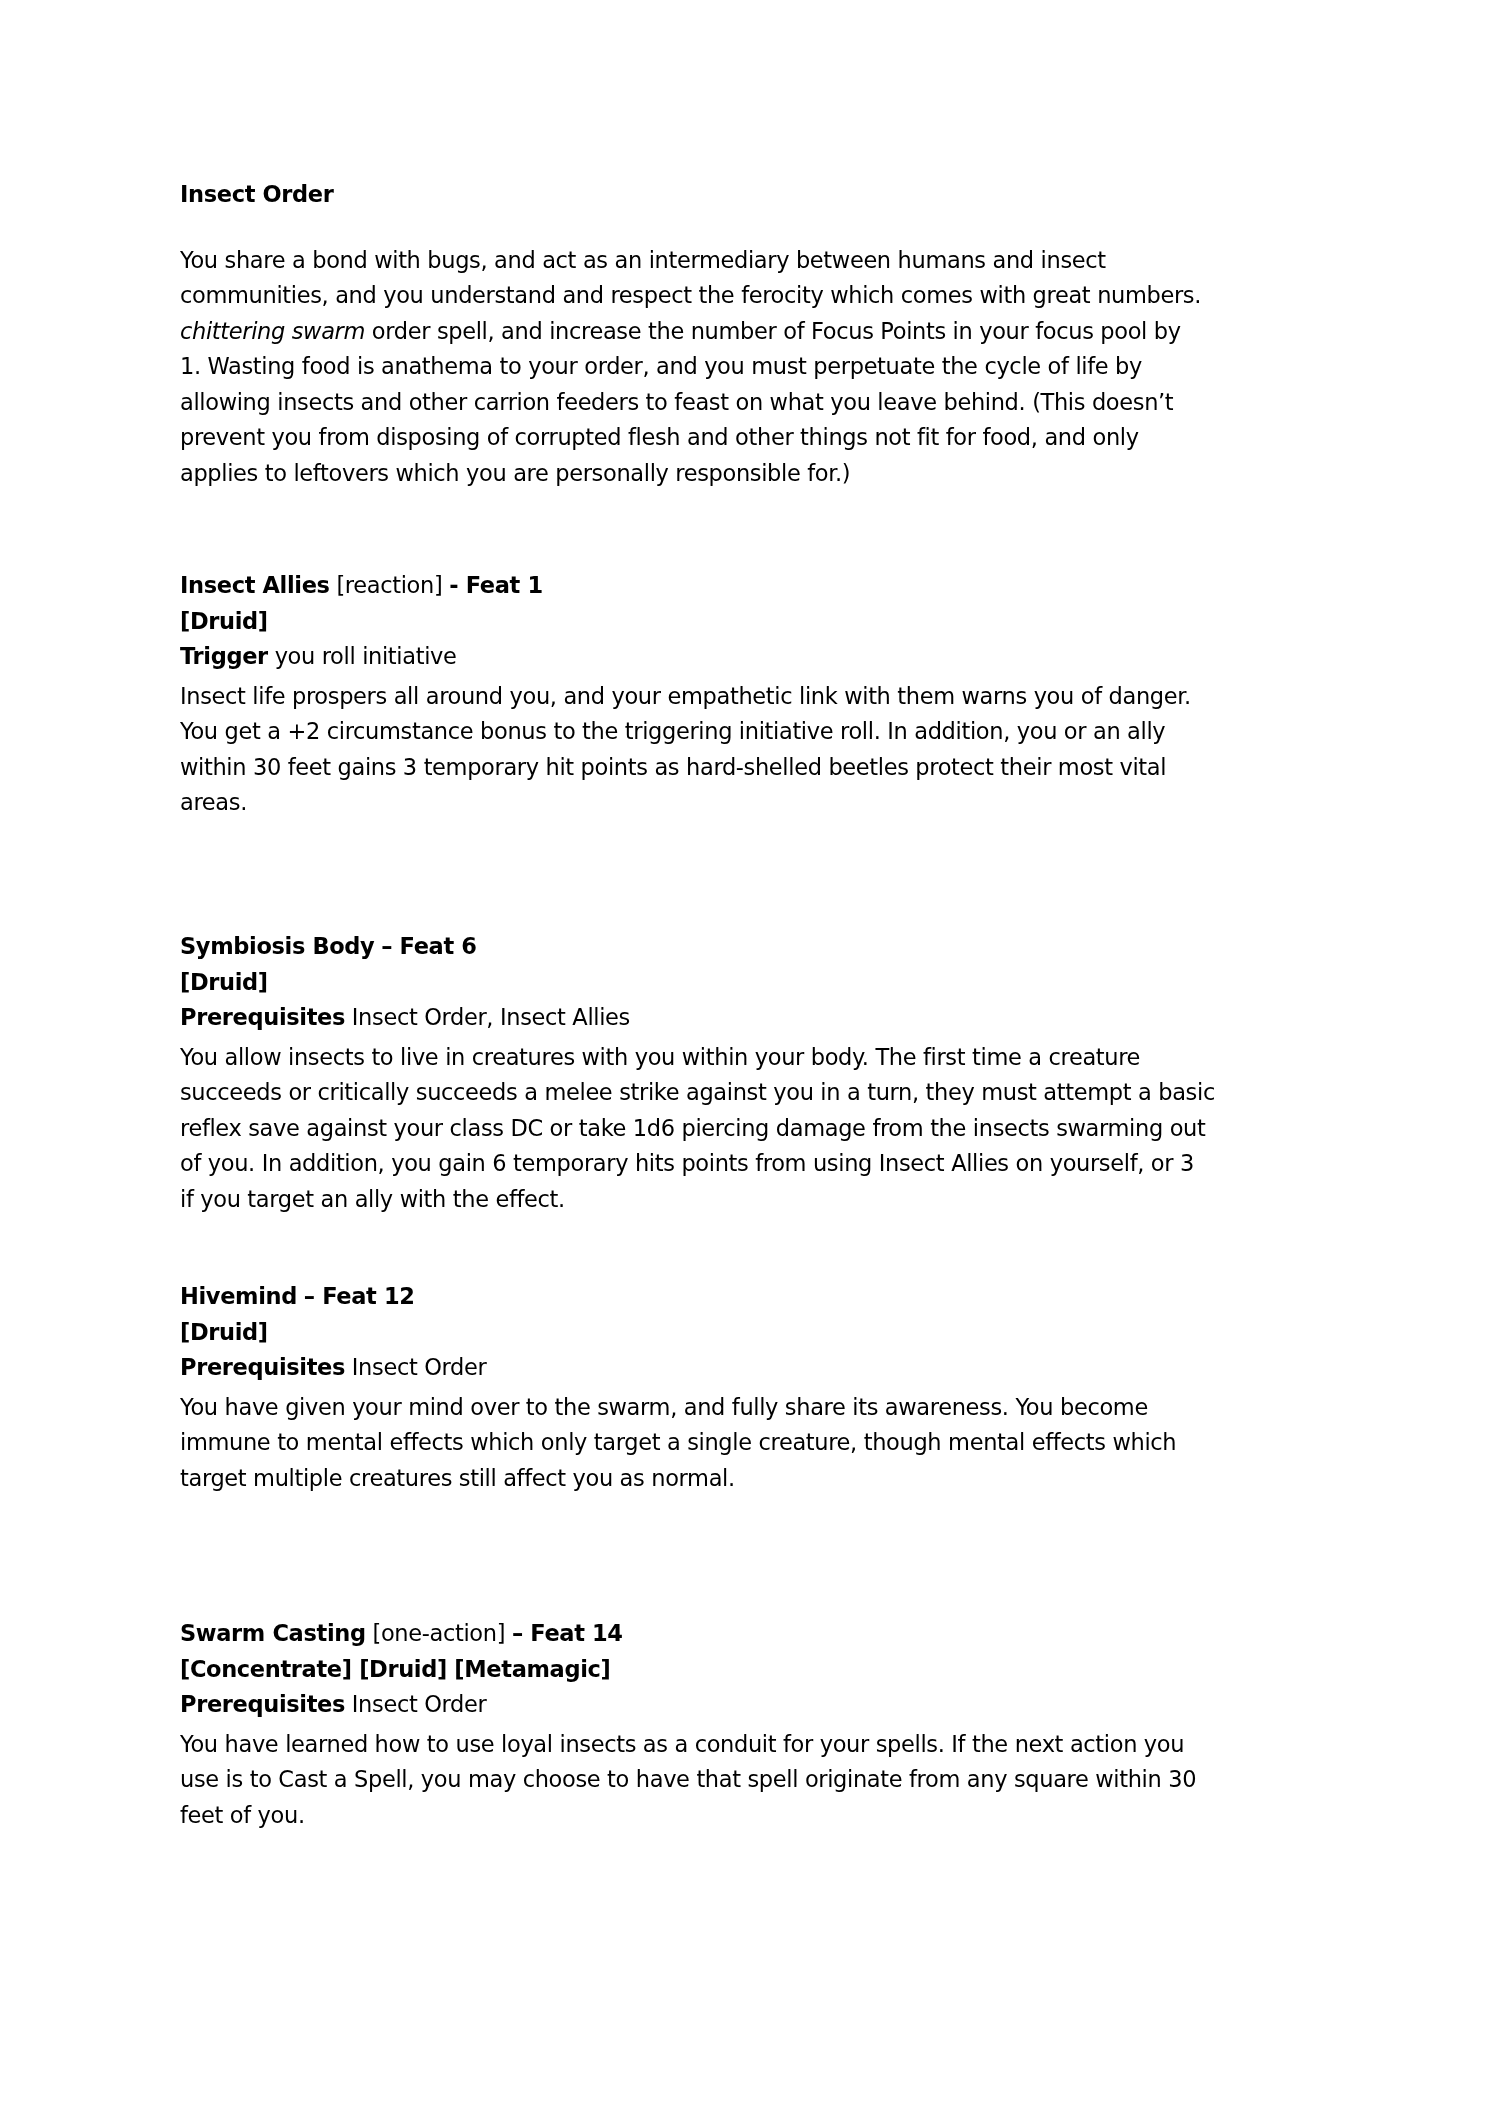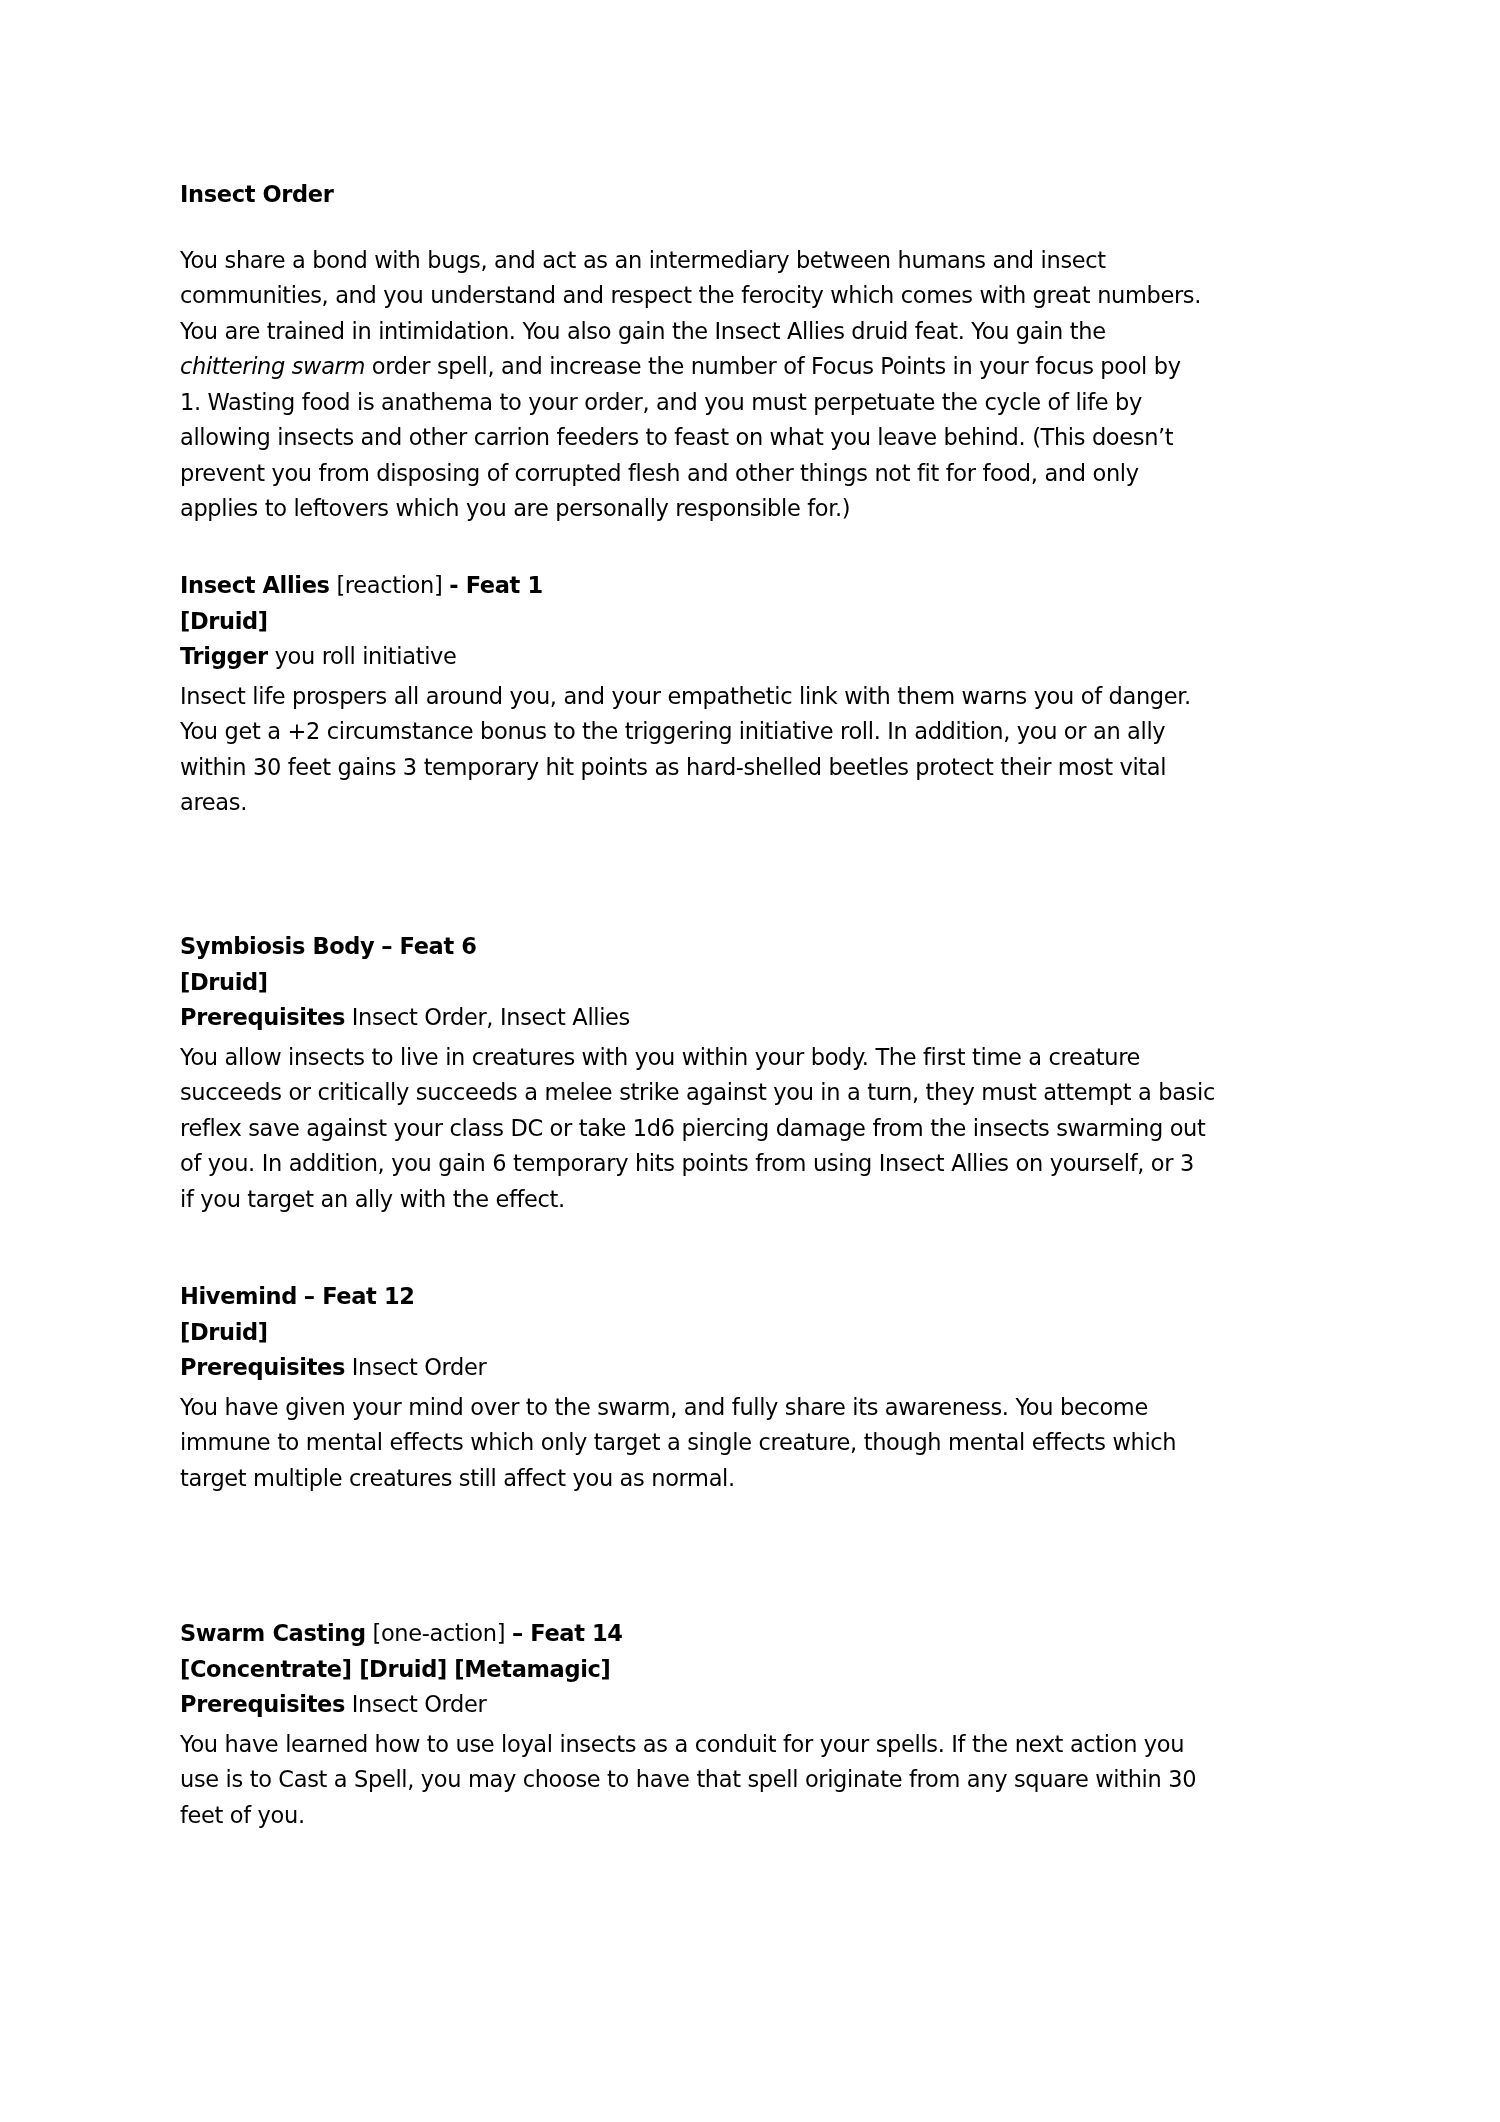--- a/index.html
+++ b/index.html
@@ -21,21 +21,20 @@
 </head>
 <body>
 
 <div class="page">
 
   <div class="section" style="top:177px">
     <div class="line b">Insect Order</div>
     <div class="body" style="margin-top:30px">
       <div class="line">You share a bond with bugs, and act as an intermediary between humans and insect</div>
       <div class="line">communities, and you understand and respect the ferocity which comes with great numbers.</div>
-      <div class="line">You are trained in intimidation. You also gain the Insect Allies druid feat. You gain the</div>
       <div class="line"><span class="i">chittering swarm</span><span> order spell, and increase the number of Focus Points in your focus pool by</span></div>
       <div class="line">1. Wasting food is anathema to your order, and you must perpetuate the cycle of life by</div>
       <div class="line">allowing insects and other carrion feeders to feast on what you leave behind. (This doesn’t</div>
       <div class="line">prevent you from disposing of corrupted flesh and other things not fit for food, and only</div>
       <div class="line">applies to leftovers which you are personally responsible for.)</div>
     </div>
   </div>
 
   <div class="section" style="top:568px">
     <div class="line">

